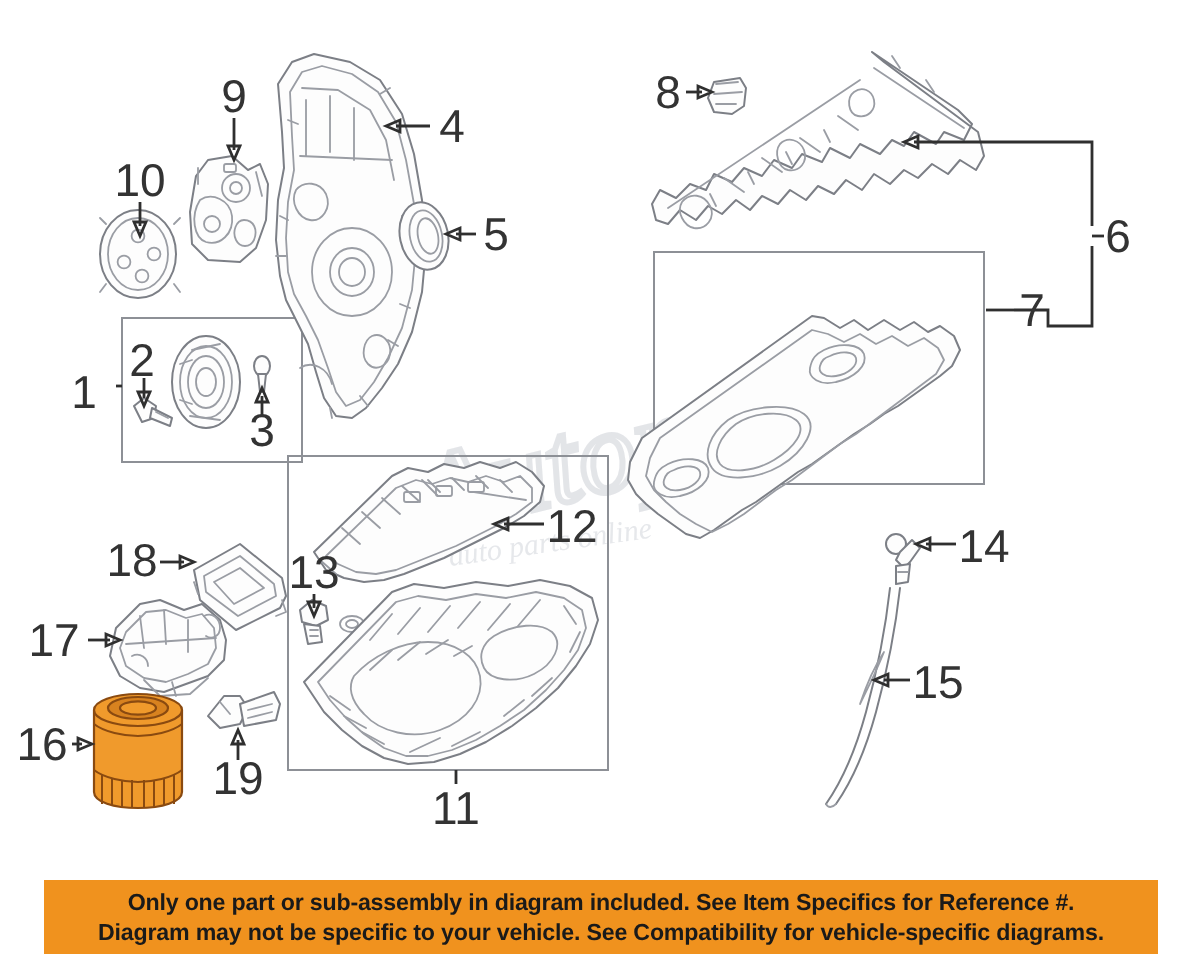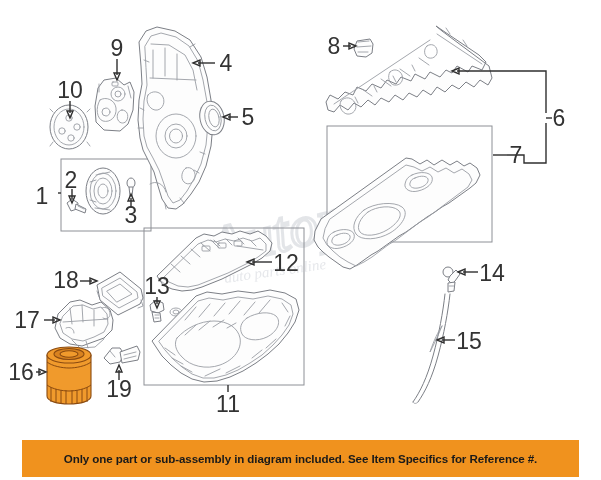--- a/index.html
+++ b/index.html
@@ -452,15 +452,16 @@
       <text class="callout-num" x="21" y="380" text-anchor="middle">16</text>
       <text class="callout-num" x="27" y="328" text-anchor="middle">17</text>
       <text class="callout-num" x="66" y="288" text-anchor="middle">18</text>
       <text class="callout-num" x="119" y="397" text-anchor="middle">19</text>
     </g>
 
   </svg>
 
   <div id="banner">
     <div class="banner-line">Only one part or sub-assembly in diagram included. See Item Specifics for Reference #.</div>
+    <div class="banner-line">Diagram may not be specific to your vehicle. See Compatibility for vehicle-specific diagrams.</div>
   </div>
 
 </div>
 
 </body></html>

